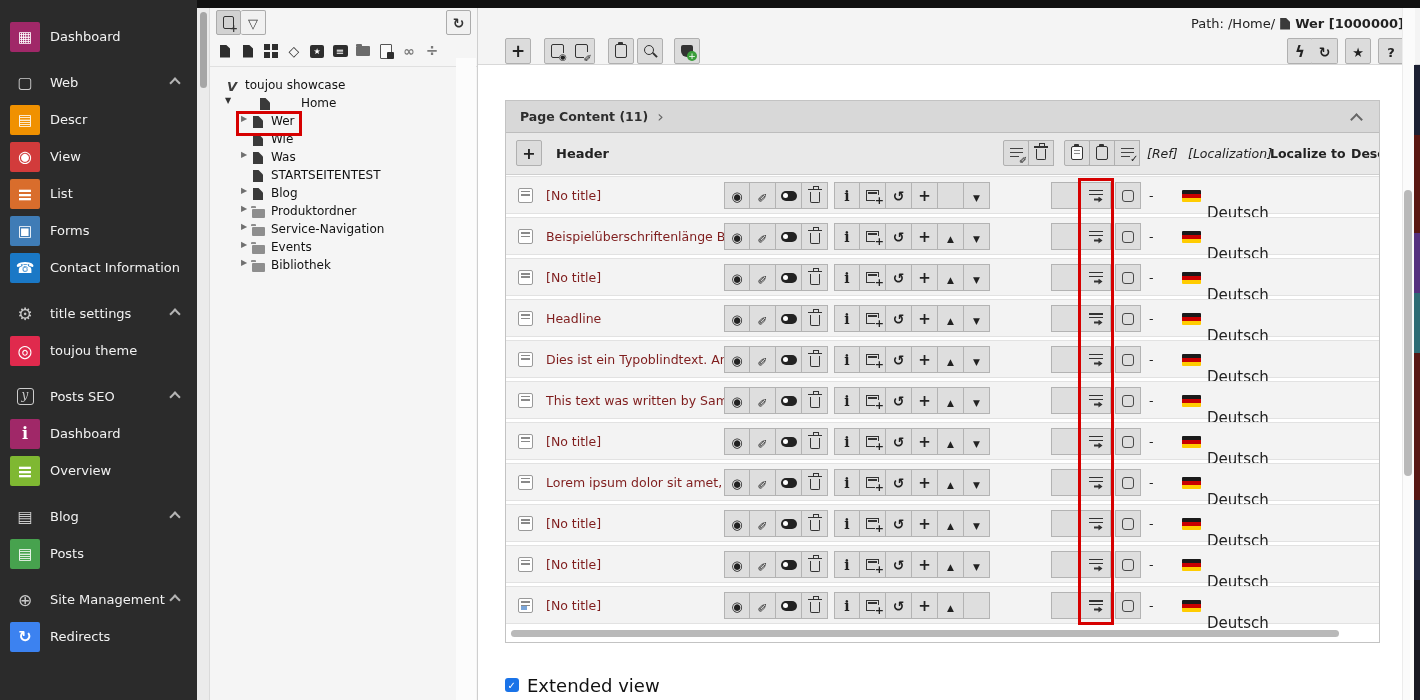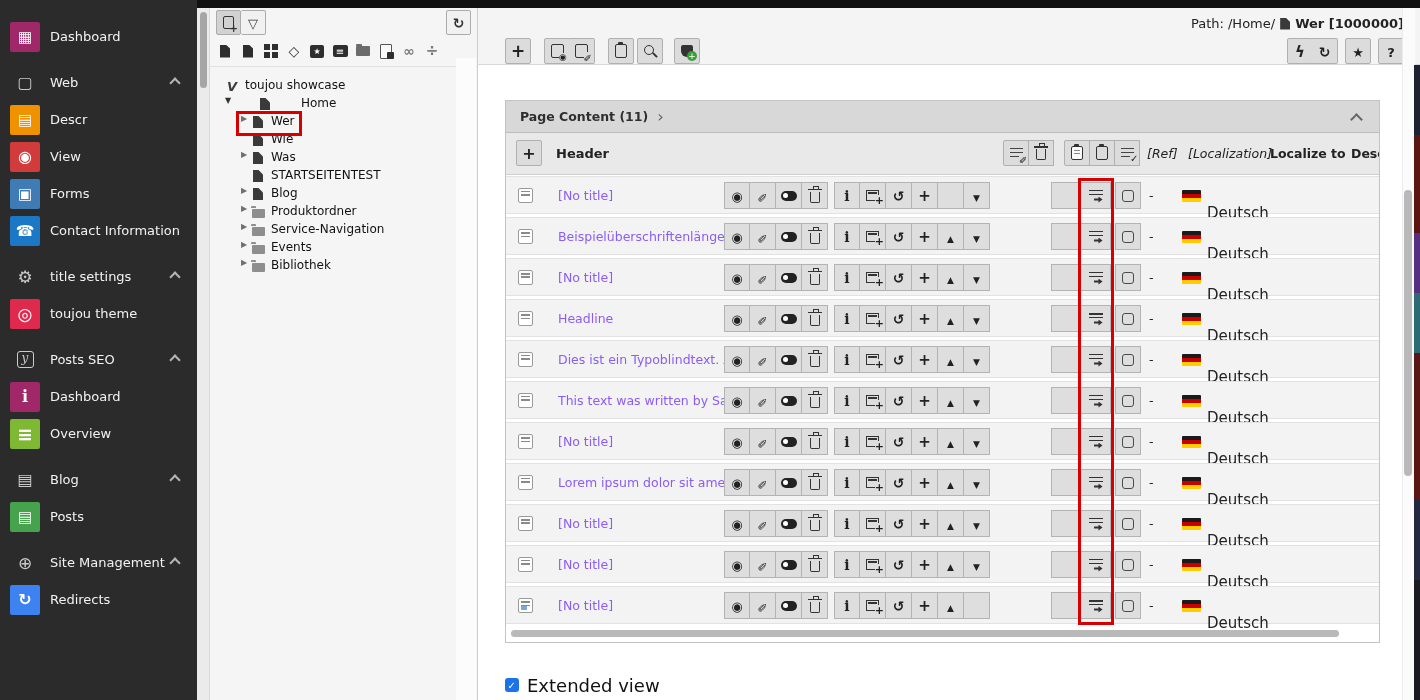--- a/index.html
+++ b/index.html
@@ -140,21 +140,21 @@
   .c-loc { left:682px; font-style:italic; }
   .c-locto { left:764px; font-weight:700; }
   .c-desc { left:845px; font-weight:700; }
 
   .rows { padding-top:1px; }
   .row { position:relative; height:38px; margin-bottom:3px; background:#f3f3f3; border-top:1px solid #e2e2e2; border-bottom:1px solid #e2e2e2; }
   .ceicon { position:absolute; left:12px; top:11px; }
   .ce-header-icon, .ce-textmedia-icon { width:15px; height:15px; border:1px solid #9a9a9a; background:#fff; border-radius:2px; position:relative; display:block; }
   .ce-header-icon::before, .ce-textmedia-icon::before { content:""; position:absolute; top:2px; left:2px; right:2px; height:6px; background:repeating-linear-gradient(to bottom,#8a8a8a 0 1.5px,transparent 1.5px 3.5px); }
   .ce-textmedia-icon::after { content:""; position:absolute; left:2px; bottom:2px; width:6px; height:4px; background:#7da7d9; }
-  .rtitle { position:absolute; left:52px; top:0; line-height:38px; font-size:12.5px; color:#8b5cf6; white-space:nowrap; cursor:pointer; }
+  .rtitle { position:absolute; left:40px; top:0; line-height:38px; font-size:12.5px; color:#7f1d1d; white-space:nowrap; cursor:pointer; }
   .bg { position:absolute; top:5px; display:flex; }
   .g1 { left:218px; } .g2 { left:328px; } .g3 { left:545px; }
   .cell { width:26px; height:27px; border:1px solid #b3b3b3; background:#dedede; display:flex; align-items:center; justify-content:center; color:#222; cursor:pointer; }
   .cell + .cell { border-left:none; }
   .cell.wide { width:30px; }
   .cell.blank { cursor:default; }
   .eye-icon::before { content:"◉"; font-size:13px; }
   .pencil-icon::before { content:"✎"; font-size:12px; display:inline-block; transform:scaleY(-1); }
   .hide-toggle-icon { width:16px; height:10px; background:#222; border-radius:5px; position:relative; display:block; }
   .hide-toggle-icon::after { content:""; position:absolute; left:2.5px; top:2.5px; width:5px; height:5px; border-radius:50%; background:#fff; }
@@ -219,20 +219,25 @@
       <span class="tile page-module-icon" style="background-color: rgb(240, 145, 0);"></span>
       <span class="sb-label">Descr</span>
 
     </div>
       <div class="sb-item module">
       <span class="tile view-eye-icon" style="background-color: rgb(210, 59, 59);"></span>
       <span class="sb-label">View</span>
 
     </div>
       <div class="sb-item module">
+      <span class="tile list-module-icon" style="background-color: rgb(217, 109, 44);"></span>
+      <span class="sb-label">List</span>
+
+    </div>
+      <div class="sb-item module">
       <span class="tile forms-icon" style="background-color: rgb(63, 124, 182);"></span>
       <span class="sb-label">Forms</span>
 
     </div>
       <div class="sb-item module">
       <span class="tile contact-info-icon" style="background-color: rgb(26, 120, 198);"></span>
       <span class="sb-label">Contact Information</span>
 
     </div>
       <div class="sb-item section">

